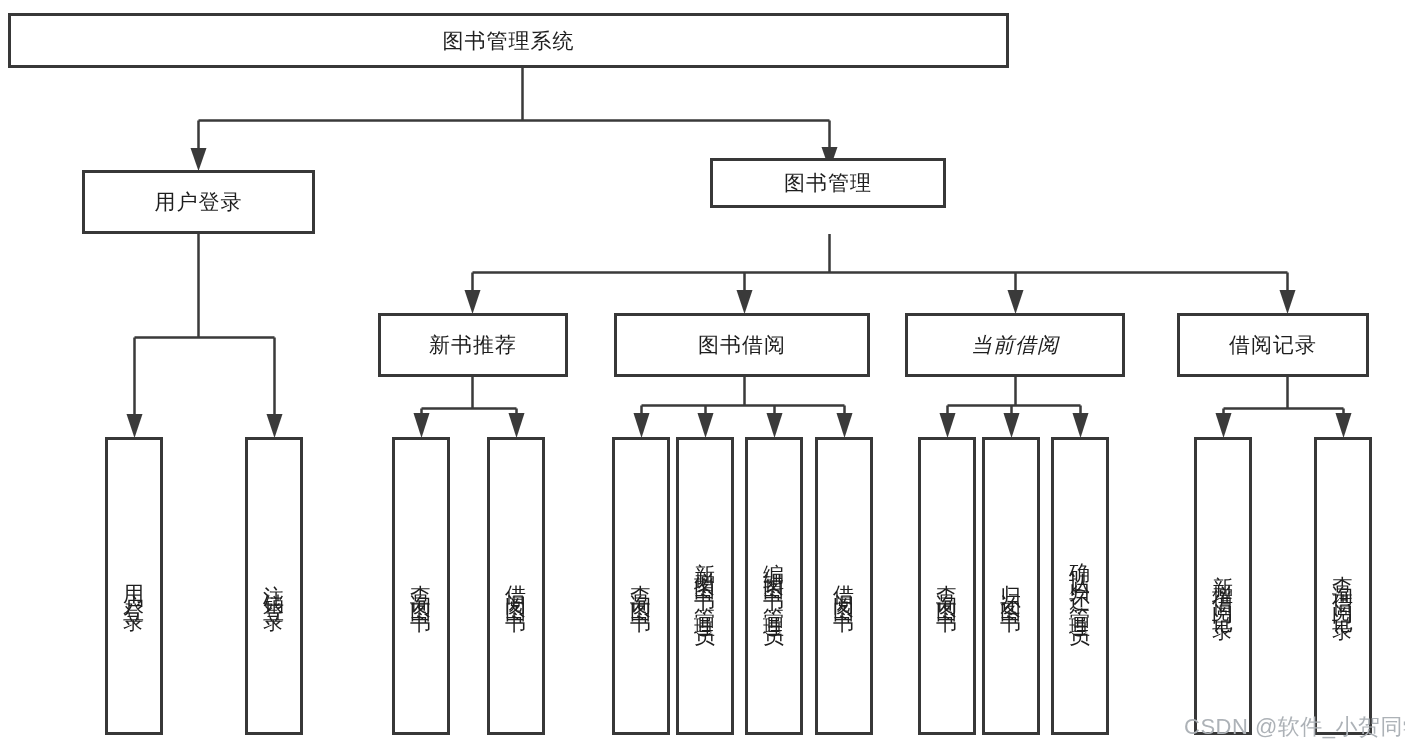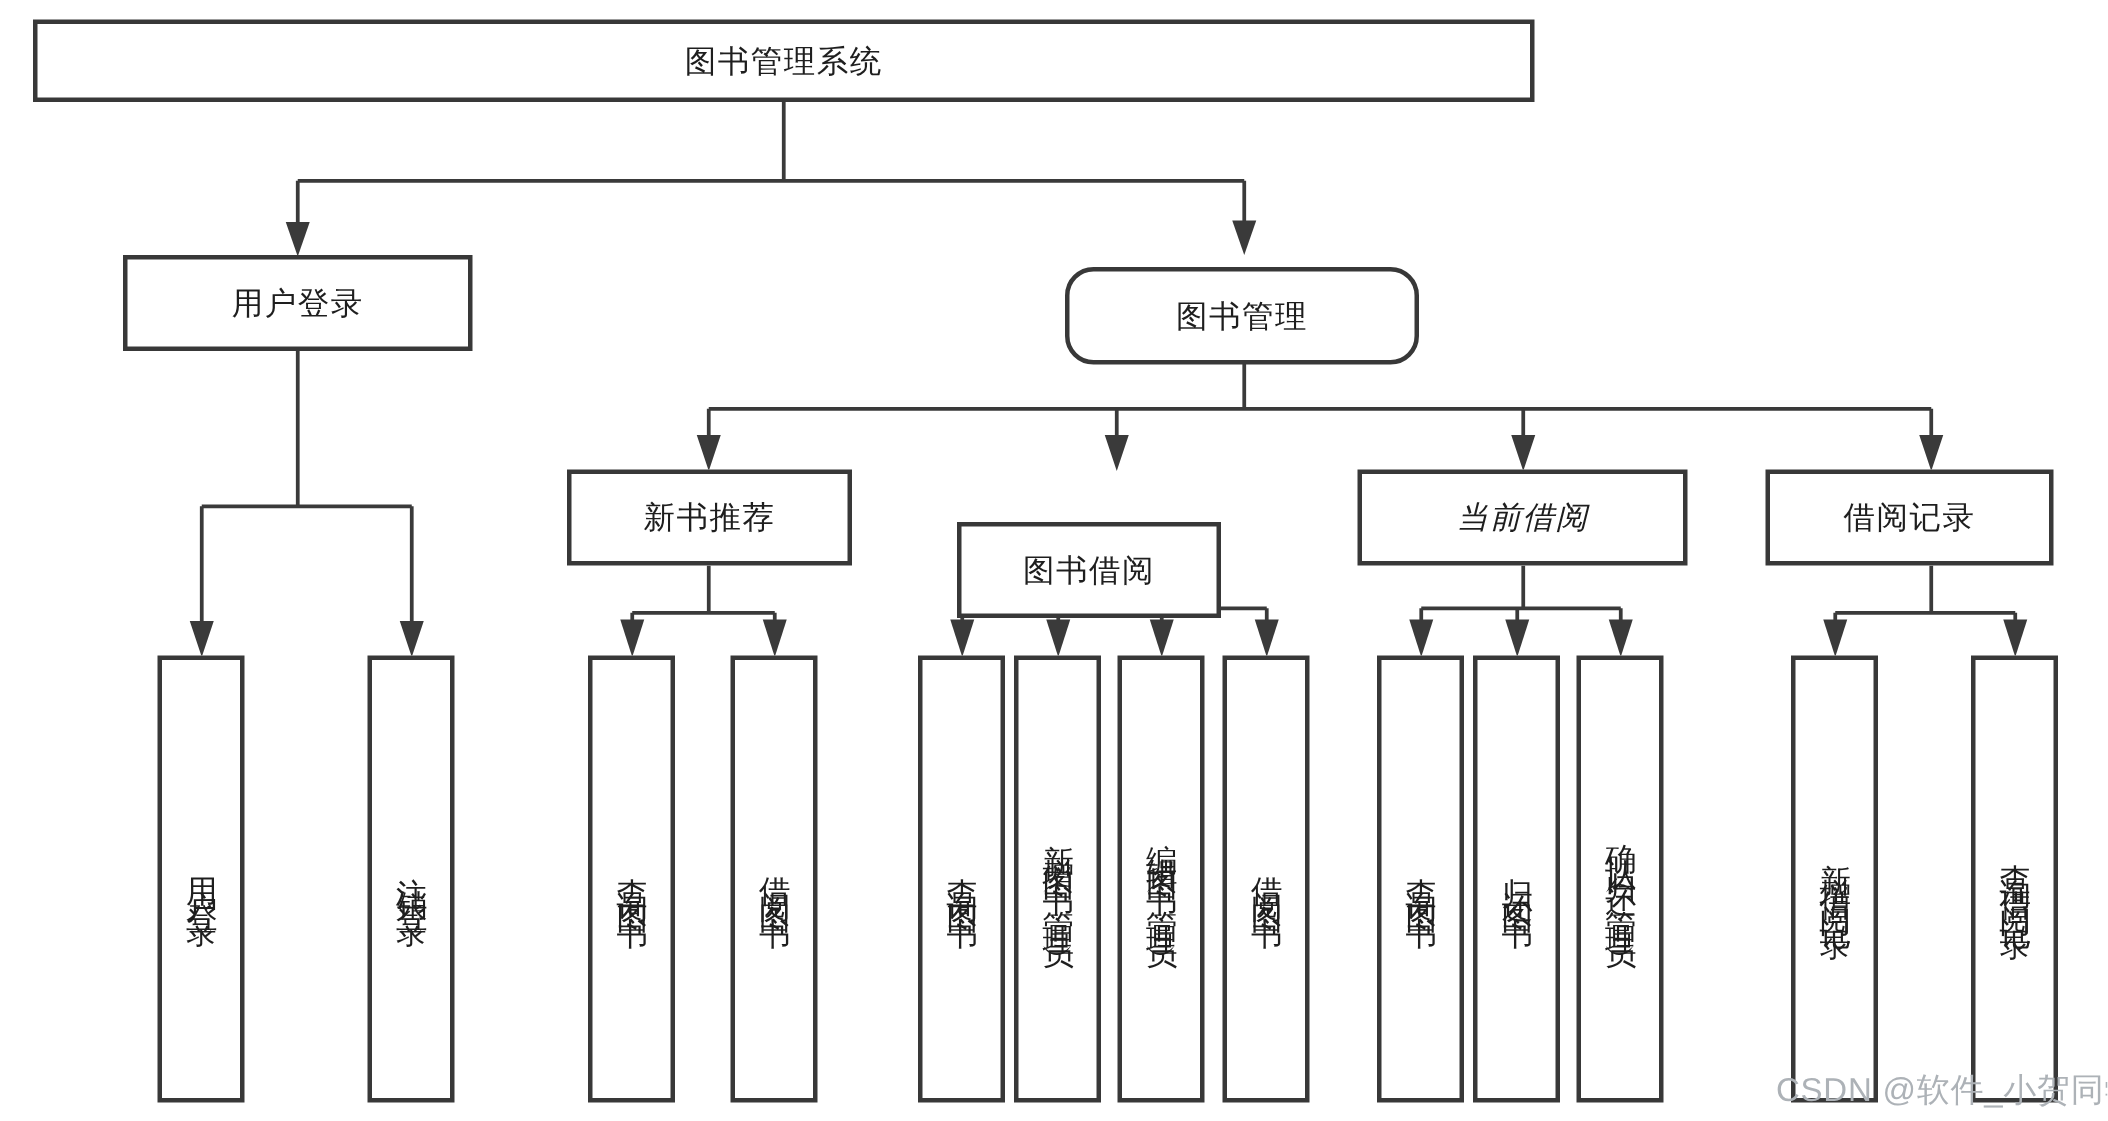--- a/index.html
+++ b/index.html
@@ -60,35 +60,35 @@
       <polygon points="766.5,413 782.5,413 774.5,438"></polygon>
       <polygon points="836.5,413 852.5,413 844.5,438"></polygon>
       <polygon points="939.5,413 955.5,413 947.5,438"></polygon>
       <polygon points="1003.5,413 1019.5,413 1011.5,438"></polygon>
       <polygon points="1072.5,413 1088.5,413 1080.5,438"></polygon>
       <polygon points="1215.5,413 1231.5,413 1223.5,438"></polygon>
       <polygon points="1335.5,413 1351.5,413 1343.5,438"></polygon>
     </g>
   </svg>
 
-  <div class="node" style="left:22px;top:13px;width:1001px;height:55px;">
+  <div class="node" style="left:8px;top:13px;width:1001px;height:55px;">
     <span>图书管理系统</span>
   </div>
 
   <div class="node" style="left:82px;top:170px;width:233px;height:64px;">
     <span>用户登录</span>
   </div>
-  <div class="node" style="left:710px;top:178px;width:236px;height:65px;border-radius:19px;">
+  <div class="node" style="left:710px;top:158px;width:236px;height:50px;">
     <span>图书管理</span>
   </div>
 
   <div class="node" style="left:378px;top:313px;width:190px;height:64px;">
     <span>新书推荐</span>
   </div>
-  <div class="node" style="left:638px;top:313px;width:176px;height:64px;margin-top:35px;">
+  <div class="node" style="left:614px;top:313px;width:256px;height:64px;">
     <span>图书借阅</span>
   </div>
   <div class="node" style="left:905px;top:313px;width:220px;height:64px;font-style:italic;">
     <span>当前借阅</span>
   </div>
   <div class="node" style="left:1177px;top:313px;width:192px;height:64px;">
     <span>借阅记录</span>
   </div>
 
   <div class="node leaf" style="left:105px;top:437px;width:58px;height:298px;">

